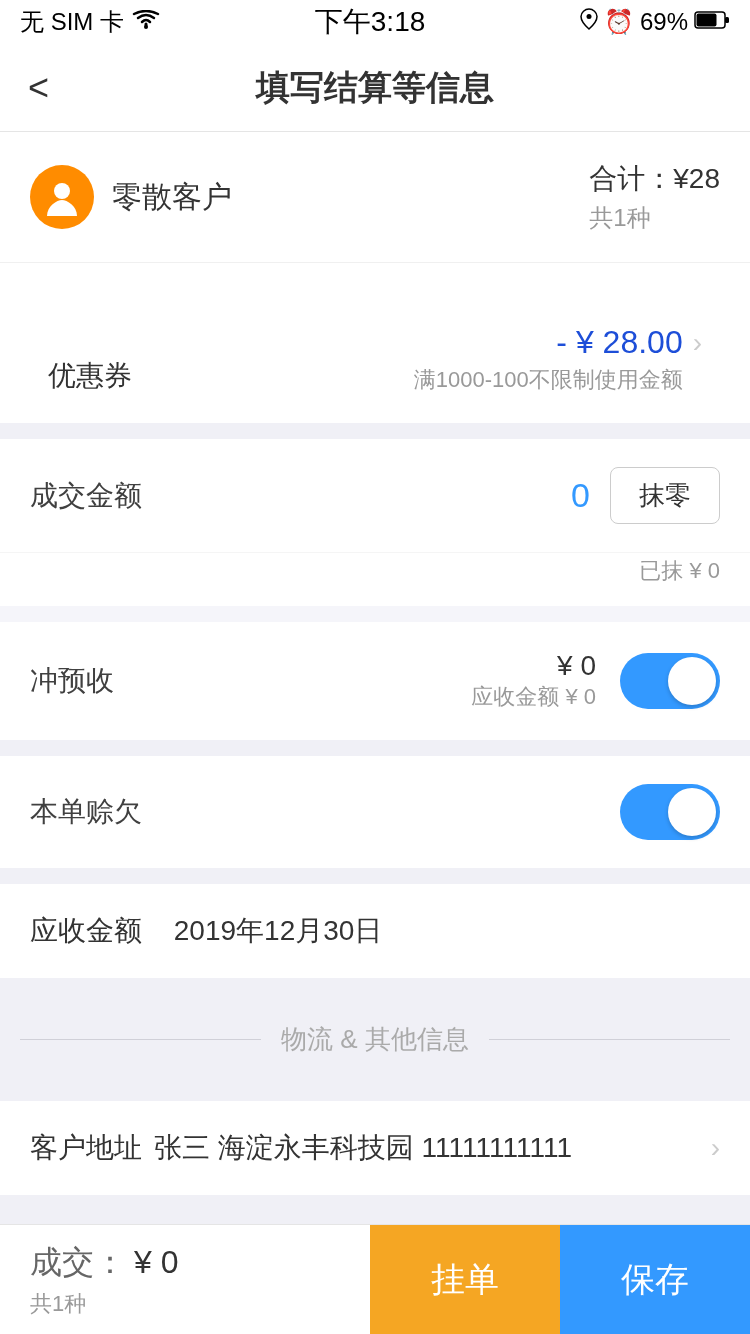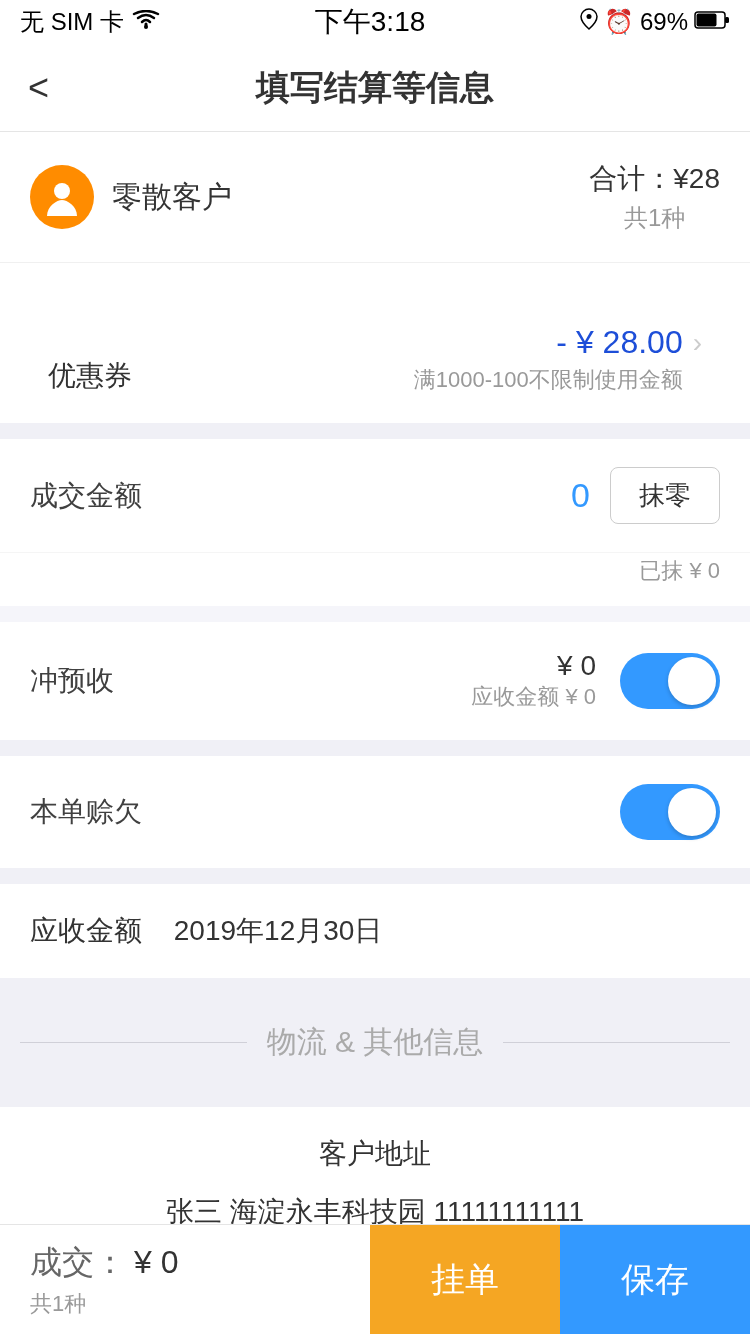--- a/index.html
+++ b/index.html
@@ -98,21 +98,21 @@
       background: #ff8c00;
       display: flex;
       align-items: center;
       justify-content: center;
     }
     .customer-name {
       font-size: 30px;
       color: #333;
     }
     .customer-right {
-      text-align: center;
+      text-align: left;
     }
     .total-amount {
       font-size: 28px;
       color: #333;
     }
     .total-count {
       font-size: 24px;
       color: #999;
       margin-top: 4px;
     }
@@ -254,23 +254,22 @@
       font-size: 28px;
       color: #333;
     }
 
     
     .address-row {
       background: #fff;
       padding: 28px 30px;
       display: flex;
       align-items: center;
-      gap: 20px;
+      gap: 12px;
       margin-top: 16px;
-      flex-direction: column;
     }
     .address-label {
       font-size: 28px;
       color: #333;
       flex-shrink: 0;
     }
     .address-value {
       font-size: 28px;
       color: #333;
       flex: 1;
@@ -453,21 +452,21 @@
     </div>
 
     <div class="due-date-row">
       <span>应收金额</span>
       <span style="margin-left: 24px;">2019年12月30日</span>
     </div>
   </div>
 
   <div style="background:#f0f0f6; padding: 28px 0; display:flex; align-items:center; margin-top:16px;">
     <div style="flex:1; height:1px; background:#d0d0d8; margin: 0 20px;"></div>
-    <span style="font-size:30px; color:#aaa;">物流 &amp; 其他信息</span>
+    <span style="font-size:26px; color:#aaa;">物流 &amp; 其他信息</span>
     <div style="flex:1; height:1px; background:#d0d0d8; margin: 0 20px;"></div>
   </div>
 
   <div class="address-row">
     <span class="address-label">客户地址</span>
     <span class="address-value">张三 海淀永丰科技园 11111111111</span>
     <span class="address-chevron">›</span>
   </div>
 
 </div>

